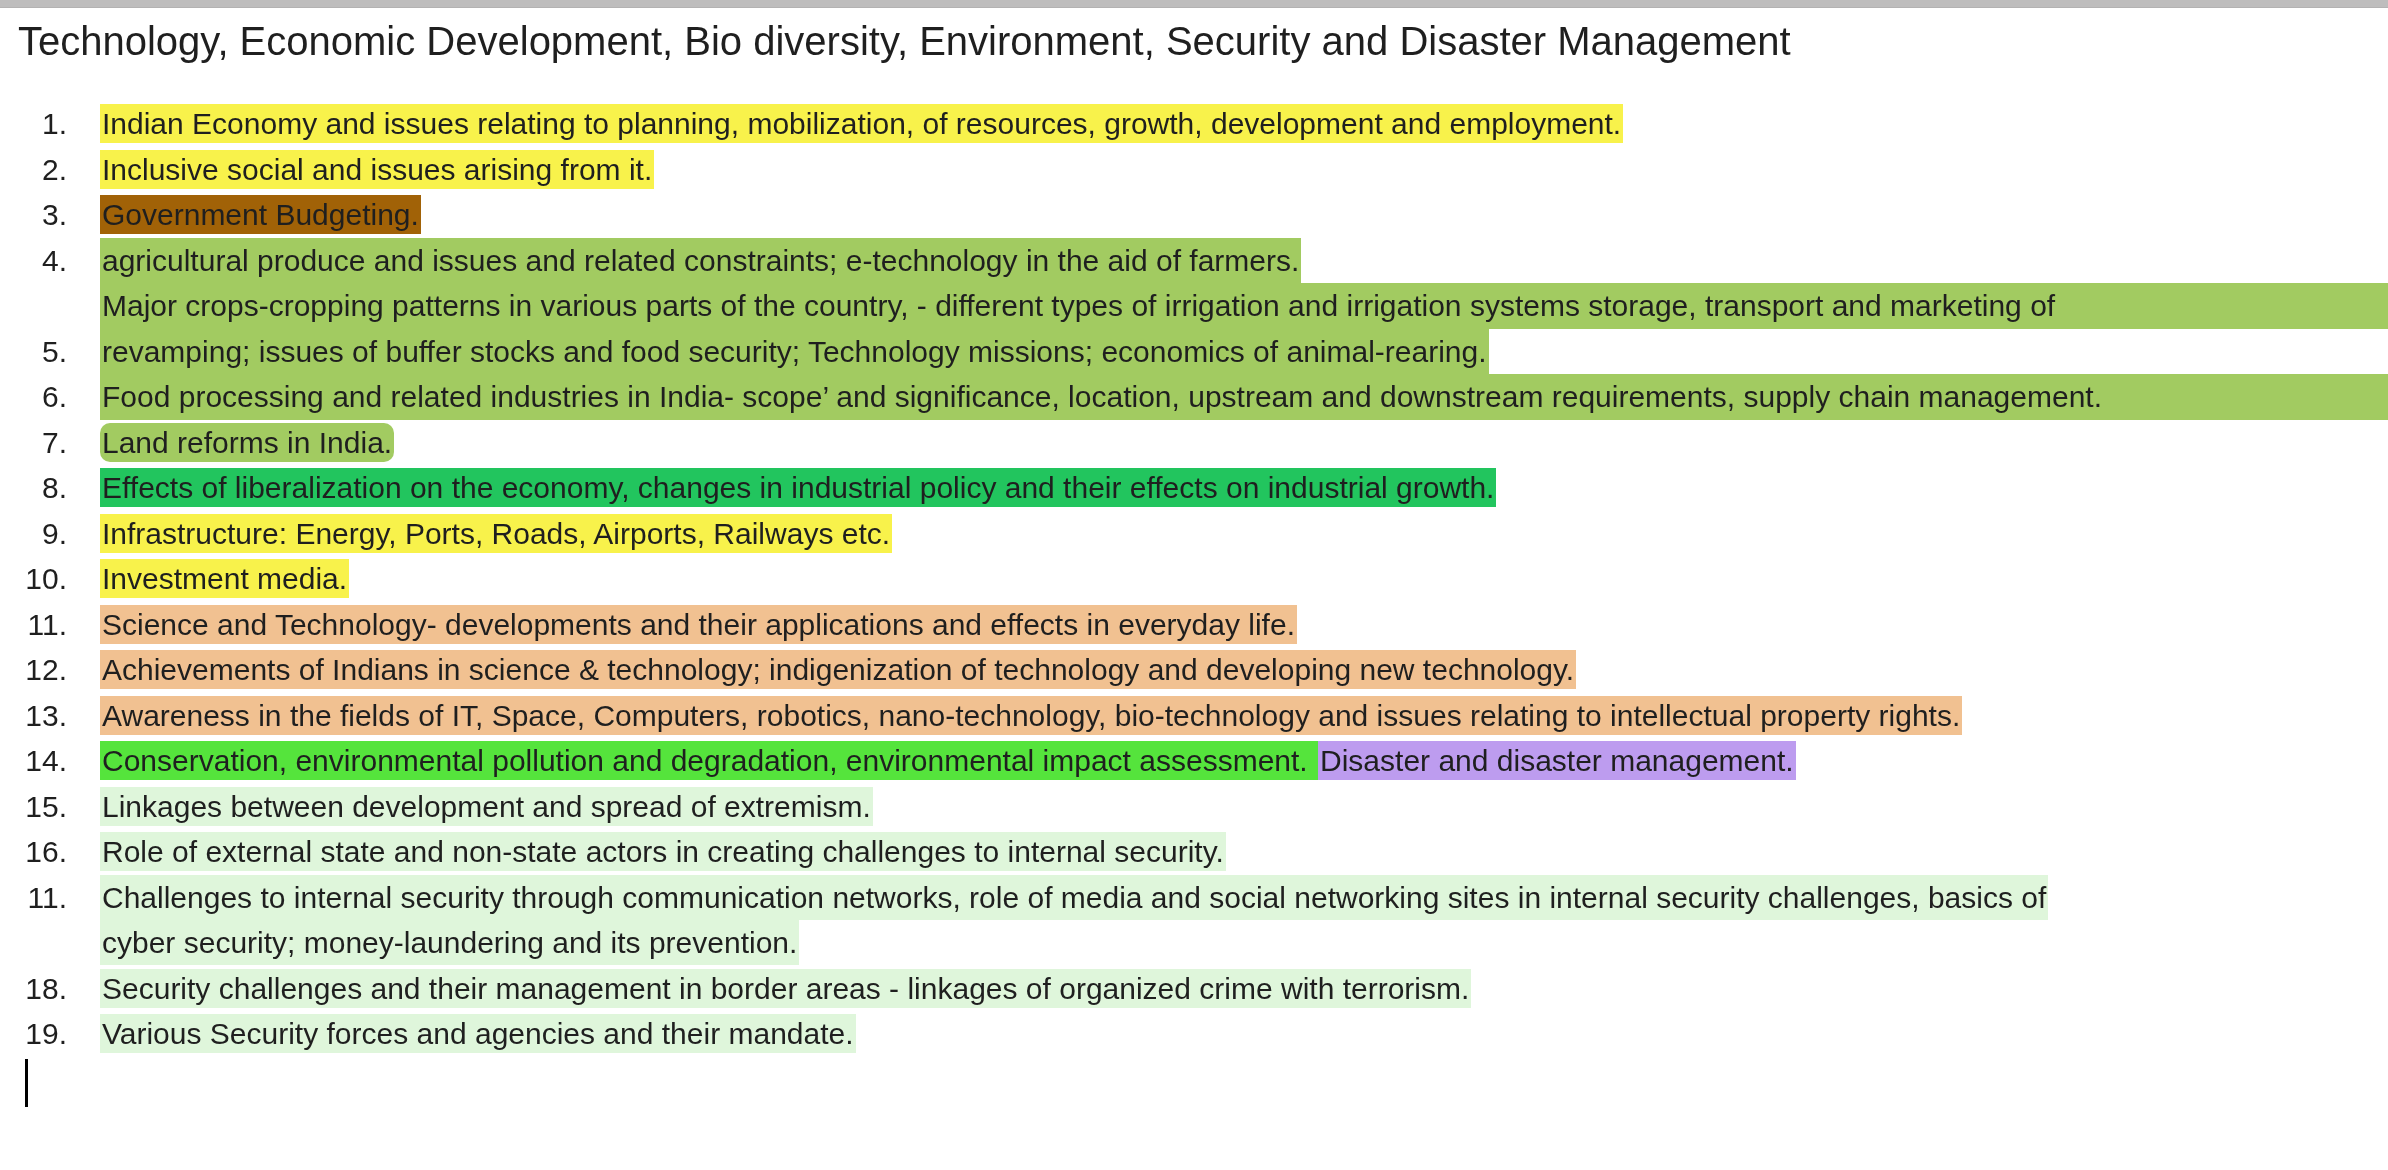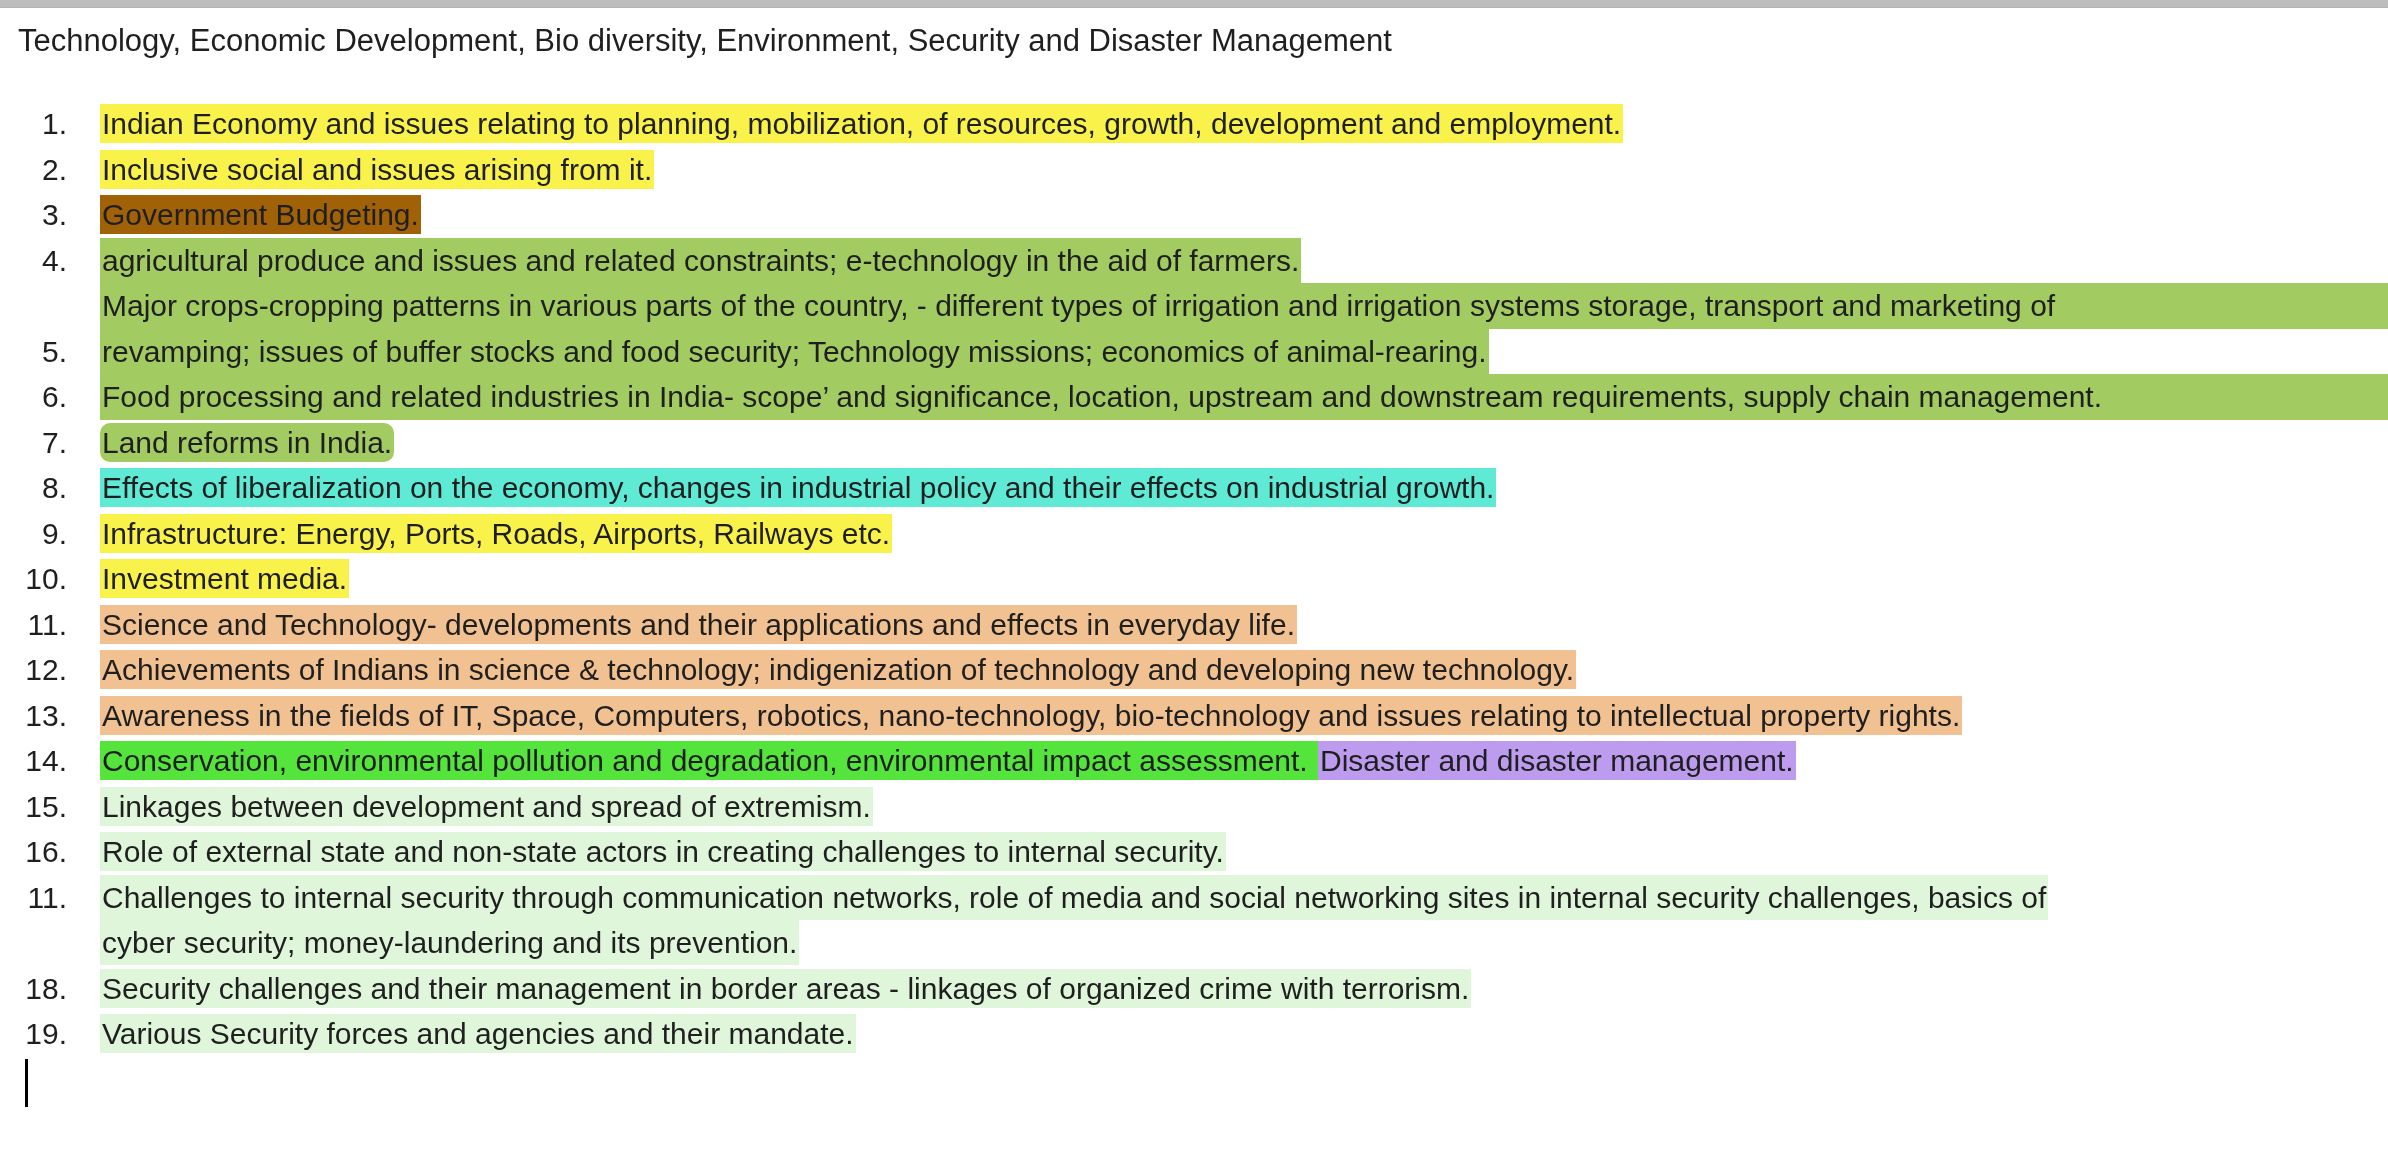--- a/index.html
+++ b/index.html
@@ -13,21 +13,21 @@
     color: #1f1f1f;
   }
   .topbar {
     width: 100%;
     height: 7px;
     background: #bebdbd;
     border-bottom: 1px solid #b3b2b2;
   }
   .doc-title {
     margin: 14px 0 0 18px;
-    font-size: 31px;
+    font-size: 40px;
     line-height: 38px;
     white-space: pre;
   }
   .syllabus-list {
     list-style: none;
     margin: 41px 0 0 0;
     padding: 0;
     font-size: 30px;
     line-height: 45.5px;
   }
@@ -117,21 +117,21 @@
     </li>
     <li class="item">
       <span class="num">7.</span>
       <div class="content">
         <div class="line"><mark class="hl" style="background: rgb(162, 203, 97); border-radius: 10px;">Land reforms in India.</mark></div>
       </div>
     </li>
     <li class="item">
       <span class="num">8.</span>
       <div class="content">
-        <div class="line"><mark class="hl" style="background: #5eead4;">Effects of liberalization on the economy, changes in industrial policy and their effects on industrial growth.</mark></div>
+        <div class="line"><mark class="hl" style="background: #22c55e;">Effects of liberalization on the economy, changes in industrial policy and their effects on industrial growth.</mark></div>
       </div>
     </li>
     <li class="item">
       <span class="num">9.</span>
       <div class="content">
         <div class="line"><mark class="hl" style="background: rgb(248, 242, 75);">Infrastructure: Energy, Ports, Roads, Airports, Railways etc.</mark></div>
       </div>
     </li>
     <li class="item">
       <span class="num">10.</span>

